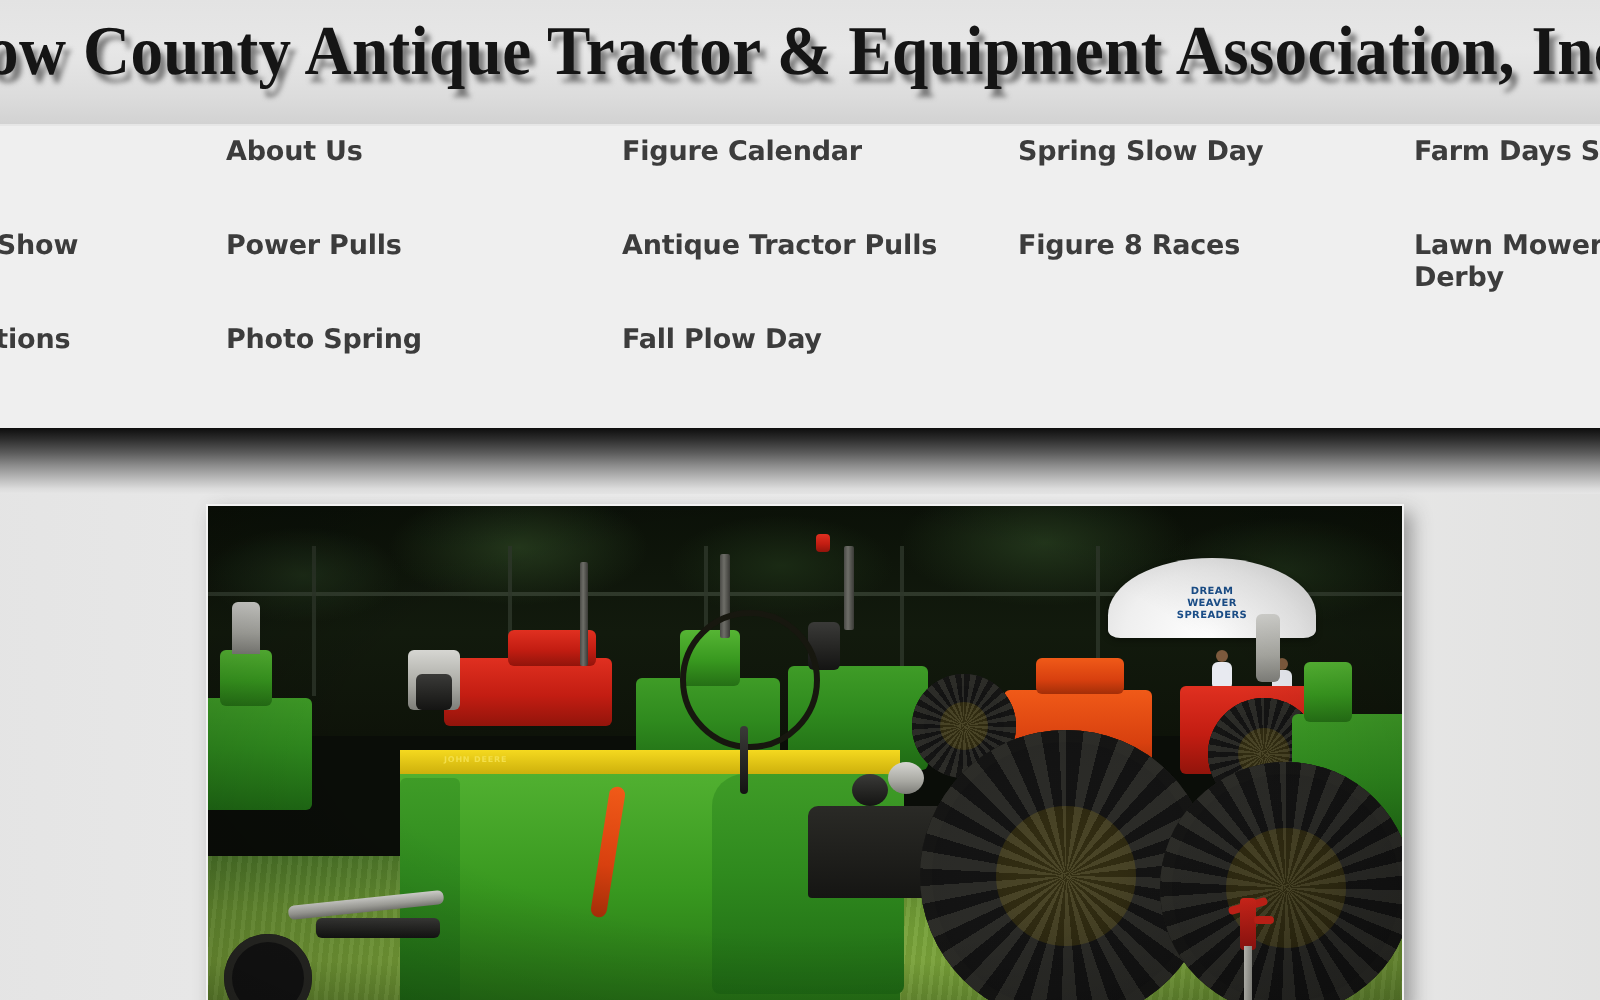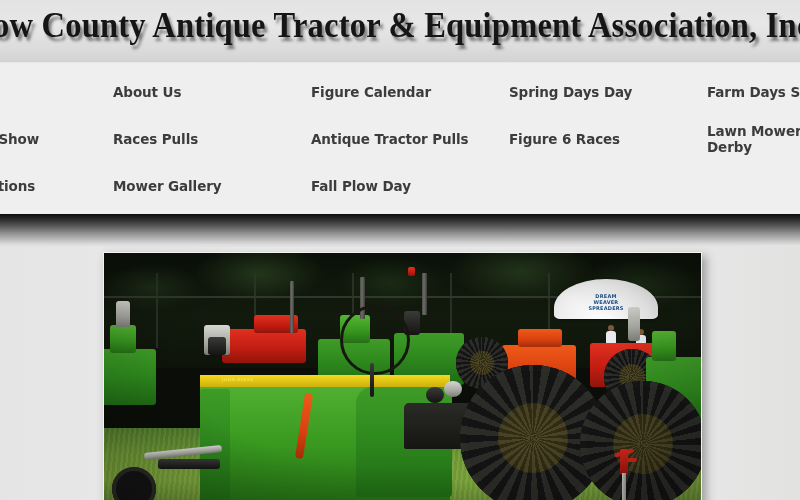--- a/index.html
+++ b/index.html
@@ -54,21 +54,21 @@
     box-sizing: border-box;
   }
   .nav-grid {
     display: grid;
     grid-template-columns: repeat(5, 1fr);
     grid-auto-rows: 47px;
     padding: 6px 0 0 0;
   }
   .nav-cell {
     display: flex;
-    align-items: center;
+    align-items: flex-start;
     padding-left: 10px;
     padding-right: 8px;
     box-sizing: border-box;
   }
   .nav-link {
     font-family: "DejaVu Sans", sans-serif;
     font-size: 13.5px;
     font-weight: bold;
     color: #3c3c3c;
     line-height: 1.18;
@@ -272,47 +272,47 @@
       <div class="nav-cell">
         
       </div>
       <div class="nav-cell">
         <a class="nav-link">About Us</a>
       </div>
       <div class="nav-cell">
         <a class="nav-link">Figure Calendar</a>
       </div>
       <div class="nav-cell">
-        <a class="nav-link">Spring Days Day</a>
+        <a class="nav-link">Spring Slow Day</a>
       </div>
       <div class="nav-cell">
         <a class="nav-link">Farm Days Schedule</a>
       </div>
 
       <div class="nav-cell">
         <a class="nav-link">Farm Days Show</a>
       </div>
       <div class="nav-cell">
-        <a class="nav-link">Races Pulls</a>
+        <a class="nav-link">Power Pulls</a>
       </div>
       <div class="nav-cell">
         <a class="nav-link">Antique Tractor Pulls</a>
       </div>
       <div class="nav-cell">
-        <a class="nav-link">Figure 6 Races</a>
+        <a class="nav-link">Figure 8 Races</a>
       </div>
       <div class="nav-cell">
         <a class="nav-link">Lawn Mower Demo Derby</a>
       </div>
 
       <div class="nav-cell">
         <a class="nav-link">Demonstrations</a>
       </div>
       <div class="nav-cell">
-        <a class="nav-link">Mower Gallery</a>
+        <a class="nav-link">Photo Spring</a>
       </div>
       <div class="nav-cell">
         <a class="nav-link">Fall Plow Day</a>
       </div>
 
     </div>
   </nav>
 
   <div class="nav-shadow"></div>
 

